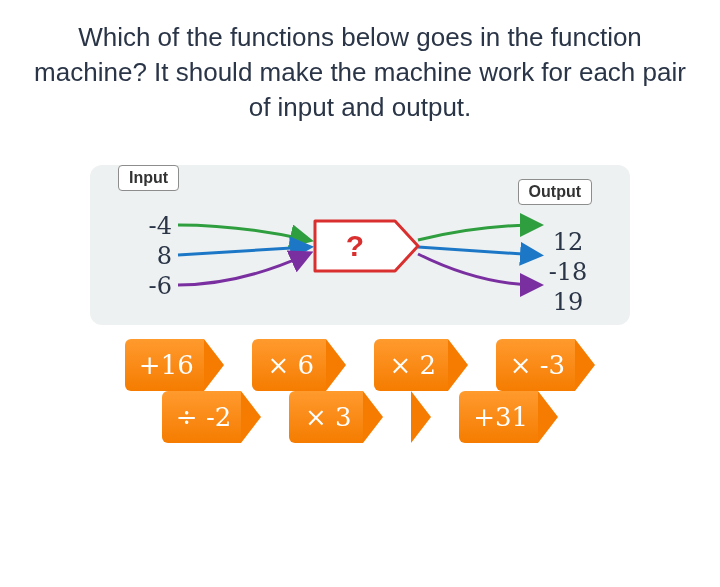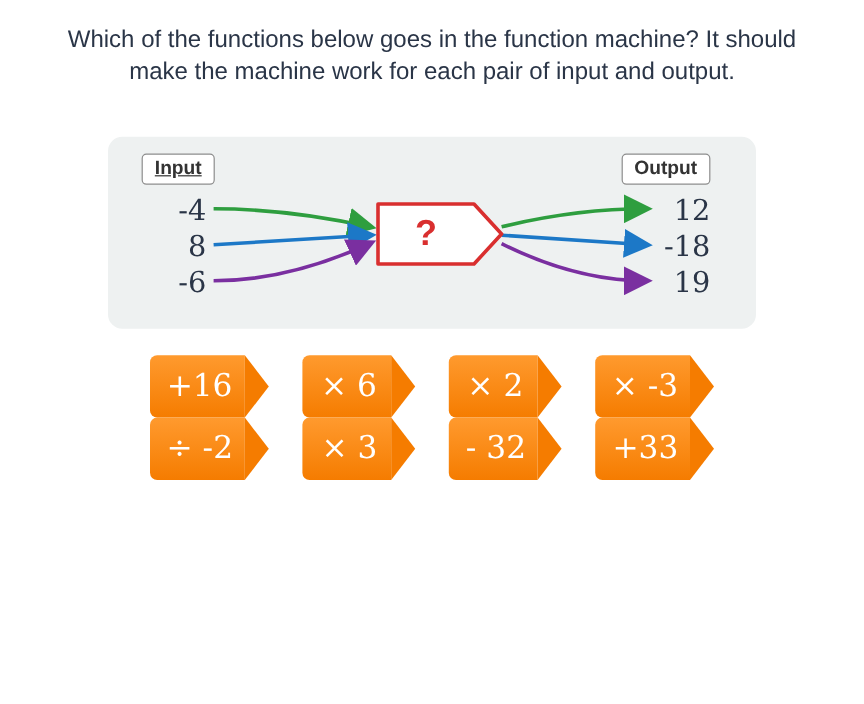--- a/index.html
+++ b/index.html
@@ -5,21 +5,21 @@
   * { box-sizing: border-box; margin: 0; padding: 0; }
   body {
     width: 720px;
     height: 587px;
     background: #ffffff;
     font-family: -apple-system, BlinkMacSystemFont, "Segoe UI", Arial, sans-serif;
     padding: 20px 30px;
   }
   .question {
     color: #2a3547;
-    font-size: 20px;
+    font-size: 26px;
     text-align: center;
     line-height: 1.35;
     margin-bottom: 40px;
     font-weight: 400;
   }
   .machine-panel {
     background: #eef1f1;
     border-radius: 12px;
     width: 540px;
     margin: 0 auto 22px auto;
@@ -29,33 +29,33 @@
   .io-label {
     position: absolute;
     background: #ffffff;
     border: 1px solid #8d8d8d;
     border-radius: 4px;
     font-size: 16px;
     font-weight: 600;
     color: #333;
     padding: 3px 10px;
   }
-  .io-label.input { top: 14px; left: 28px; text-decoration: underline; }
+  .io-label.input { top: 0; left: 28px; }
   .io-label.output { top: 14px; right: 38px; }
   .io-col {
     position: absolute;
     top: 46px;
     font-family: "DejaVu Serif", Georgia, serif;
     font-size: 24px;
     color: #2a3547;
     line-height: 1.25;
     font-weight: 400;
   }
   .io-col.left { left: 42px; text-align: right; width: 40px; }
-  .io-col.right { right: 38px; text-align: right; width: 48px; }
+  .io-col.right { right: 38px; text-align: center; width: 48px; margin-top: 16px; }
   .lines-svg {
     position: absolute;
     top: 0; left: 0;
     width: 540px; height: 160px;
   }
   .func-box {
     position: absolute;
     left: 225px;
     top: 56px;
     width: 100px;
@@ -82,20 +82,21 @@
   }
   .opt-row {
     display: flex;
     gap: 28px;
     justify-content: center;
   }
   .opt {
     position: relative;
     height: 36px;
     display: flex;
+    align-items: center;
     cursor: pointer;
   }
   .opt-body {
     background: linear-gradient(to bottom, #ff9a2e, #f57c00);
     color: #fff;
     font-family: "DejaVu Serif", Georgia, serif;
     font-size: 26px;
     font-weight: 400;
     height: 52px;
     display: flex;
@@ -185,21 +186,20 @@
   <div class="opt-row">
     <div class="opt">
       <div class="opt-body">÷ -2</div>
       <div class="opt-arrow"></div>
     </div>
     <div class="opt">
       <div class="opt-body">× 3</div>
       <div class="opt-arrow"></div>
     </div>
     <div class="opt">
-      <div class="opt-body">- 32</div>
-      <div class="opt-arrow"></div>
-    </div>
-    <div class="opt">
-      <div class="opt-body">+33</div>
+      <div class="opt-arrow"></div>
+    </div>
+    <div class="opt">
+      <div class="opt-body">+31</div>
       <div class="opt-arrow"></div>
     </div>
   </div>
 </div>
 
 </body></html>

